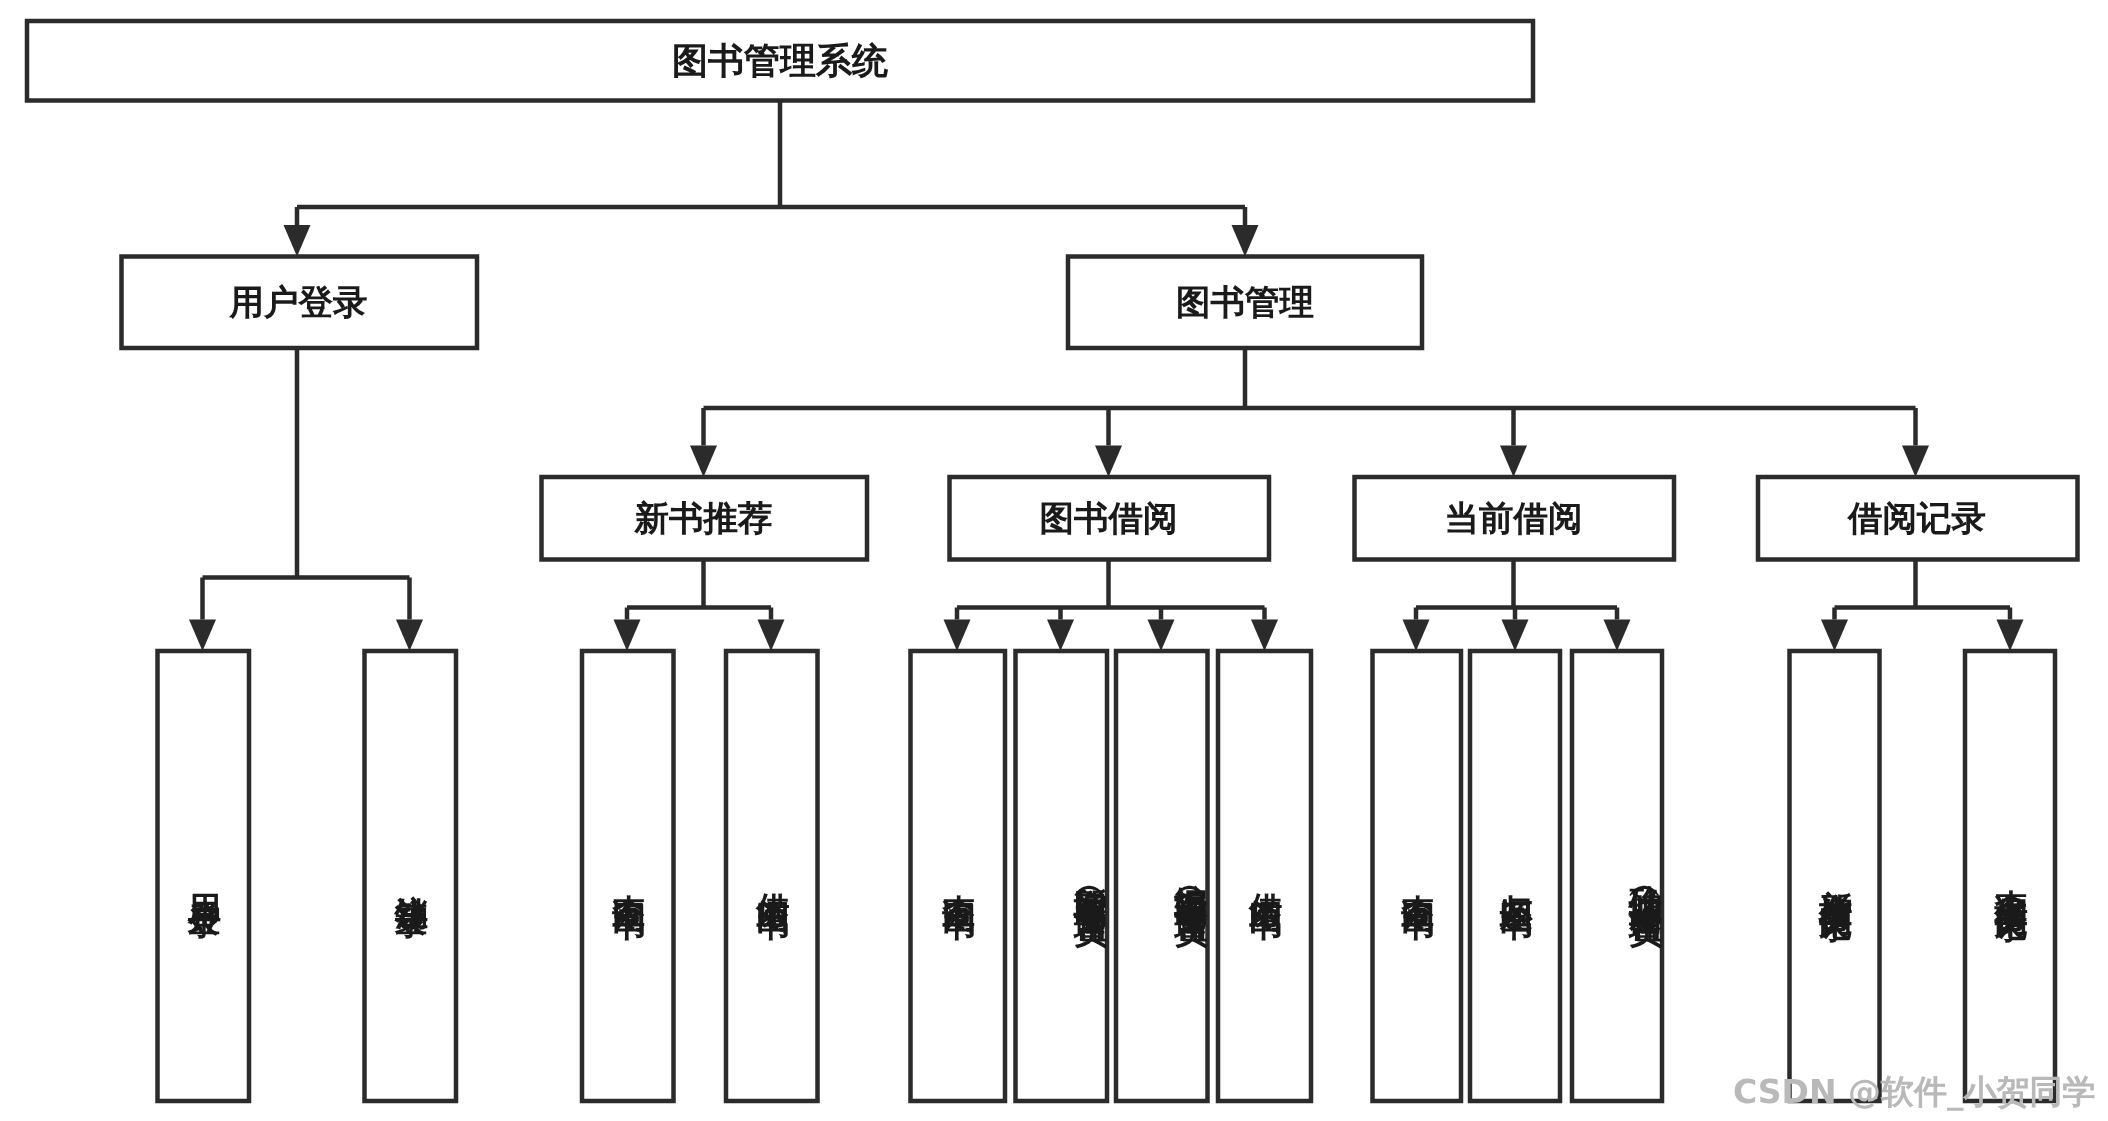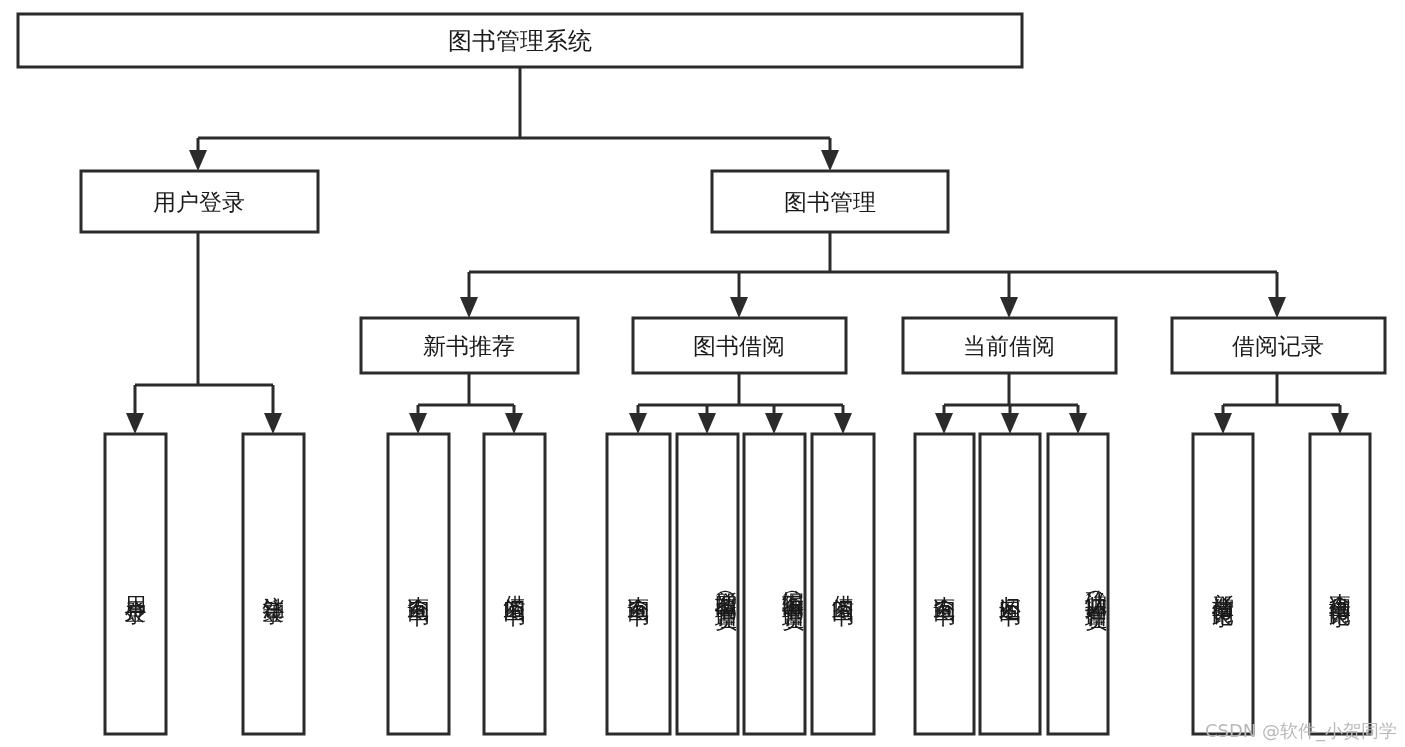--- a/index.html
+++ b/index.html
@@ -10,20 +10,21 @@
   body {
     width: 1405px;
     height: 747px;
     overflow: hidden;
     font-family: "DejaVu Sans", "Liberation Sans", sans-serif;
   }
   #diagram-root {
     position: relative;
     width: 1405px;
     height: 747px;
+    font-weight: bold;
   }
   svg#flow {
     position: absolute;
     inset: 0;
     width: 1405px;
     height: 747px;
   }
   .node-box {
     fill: #ffffff;
     stroke: #2b2b2b;
@@ -61,21 +62,21 @@
     letter-spacing: 3px;
     white-space: nowrap;
     text-align: center;
     pointer-events: none;
   }
   .watermark {
     position: absolute;
     right: 8px;
     bottom: 4px;
     font-family: "DejaVu Sans", "Liberation Sans", sans-serif;
-    font-size: 18px;
+    font-size: 22px;
     color: #b9b9b9;
     white-space: nowrap;
     pointer-events: none;
   }
 </style>
 </head>
 <body>
 
 <div id="diagram-root">
 

